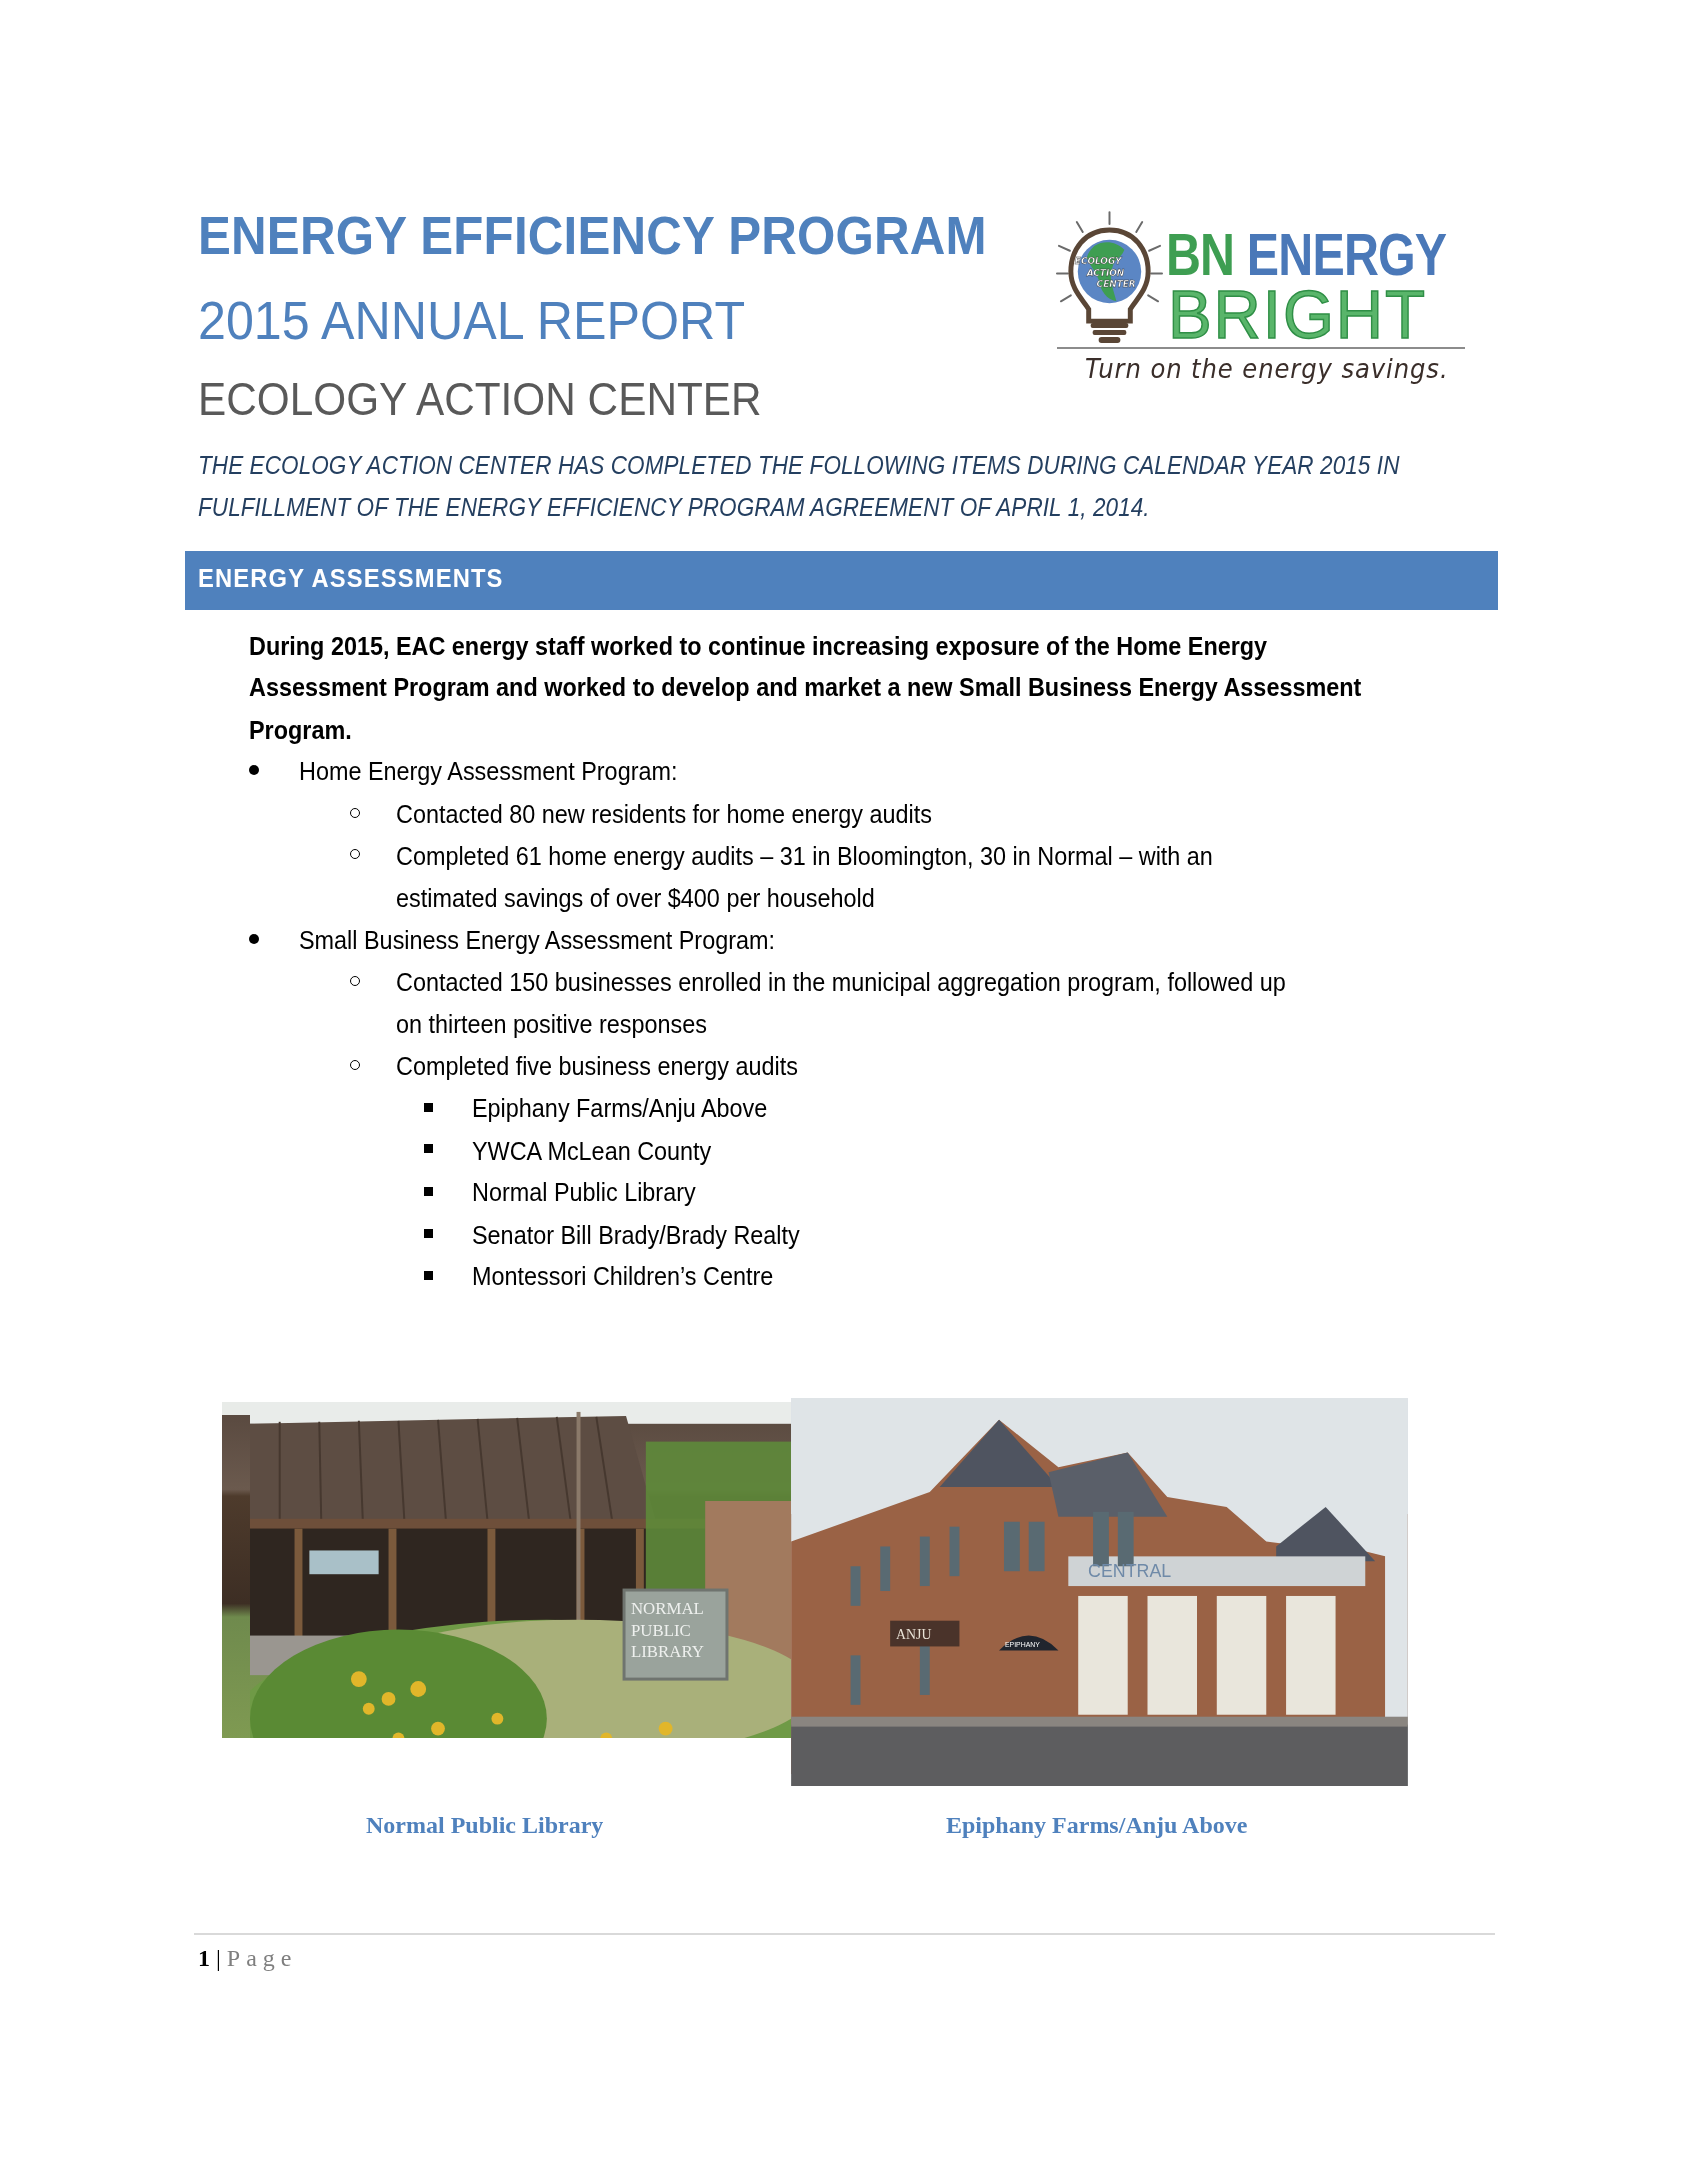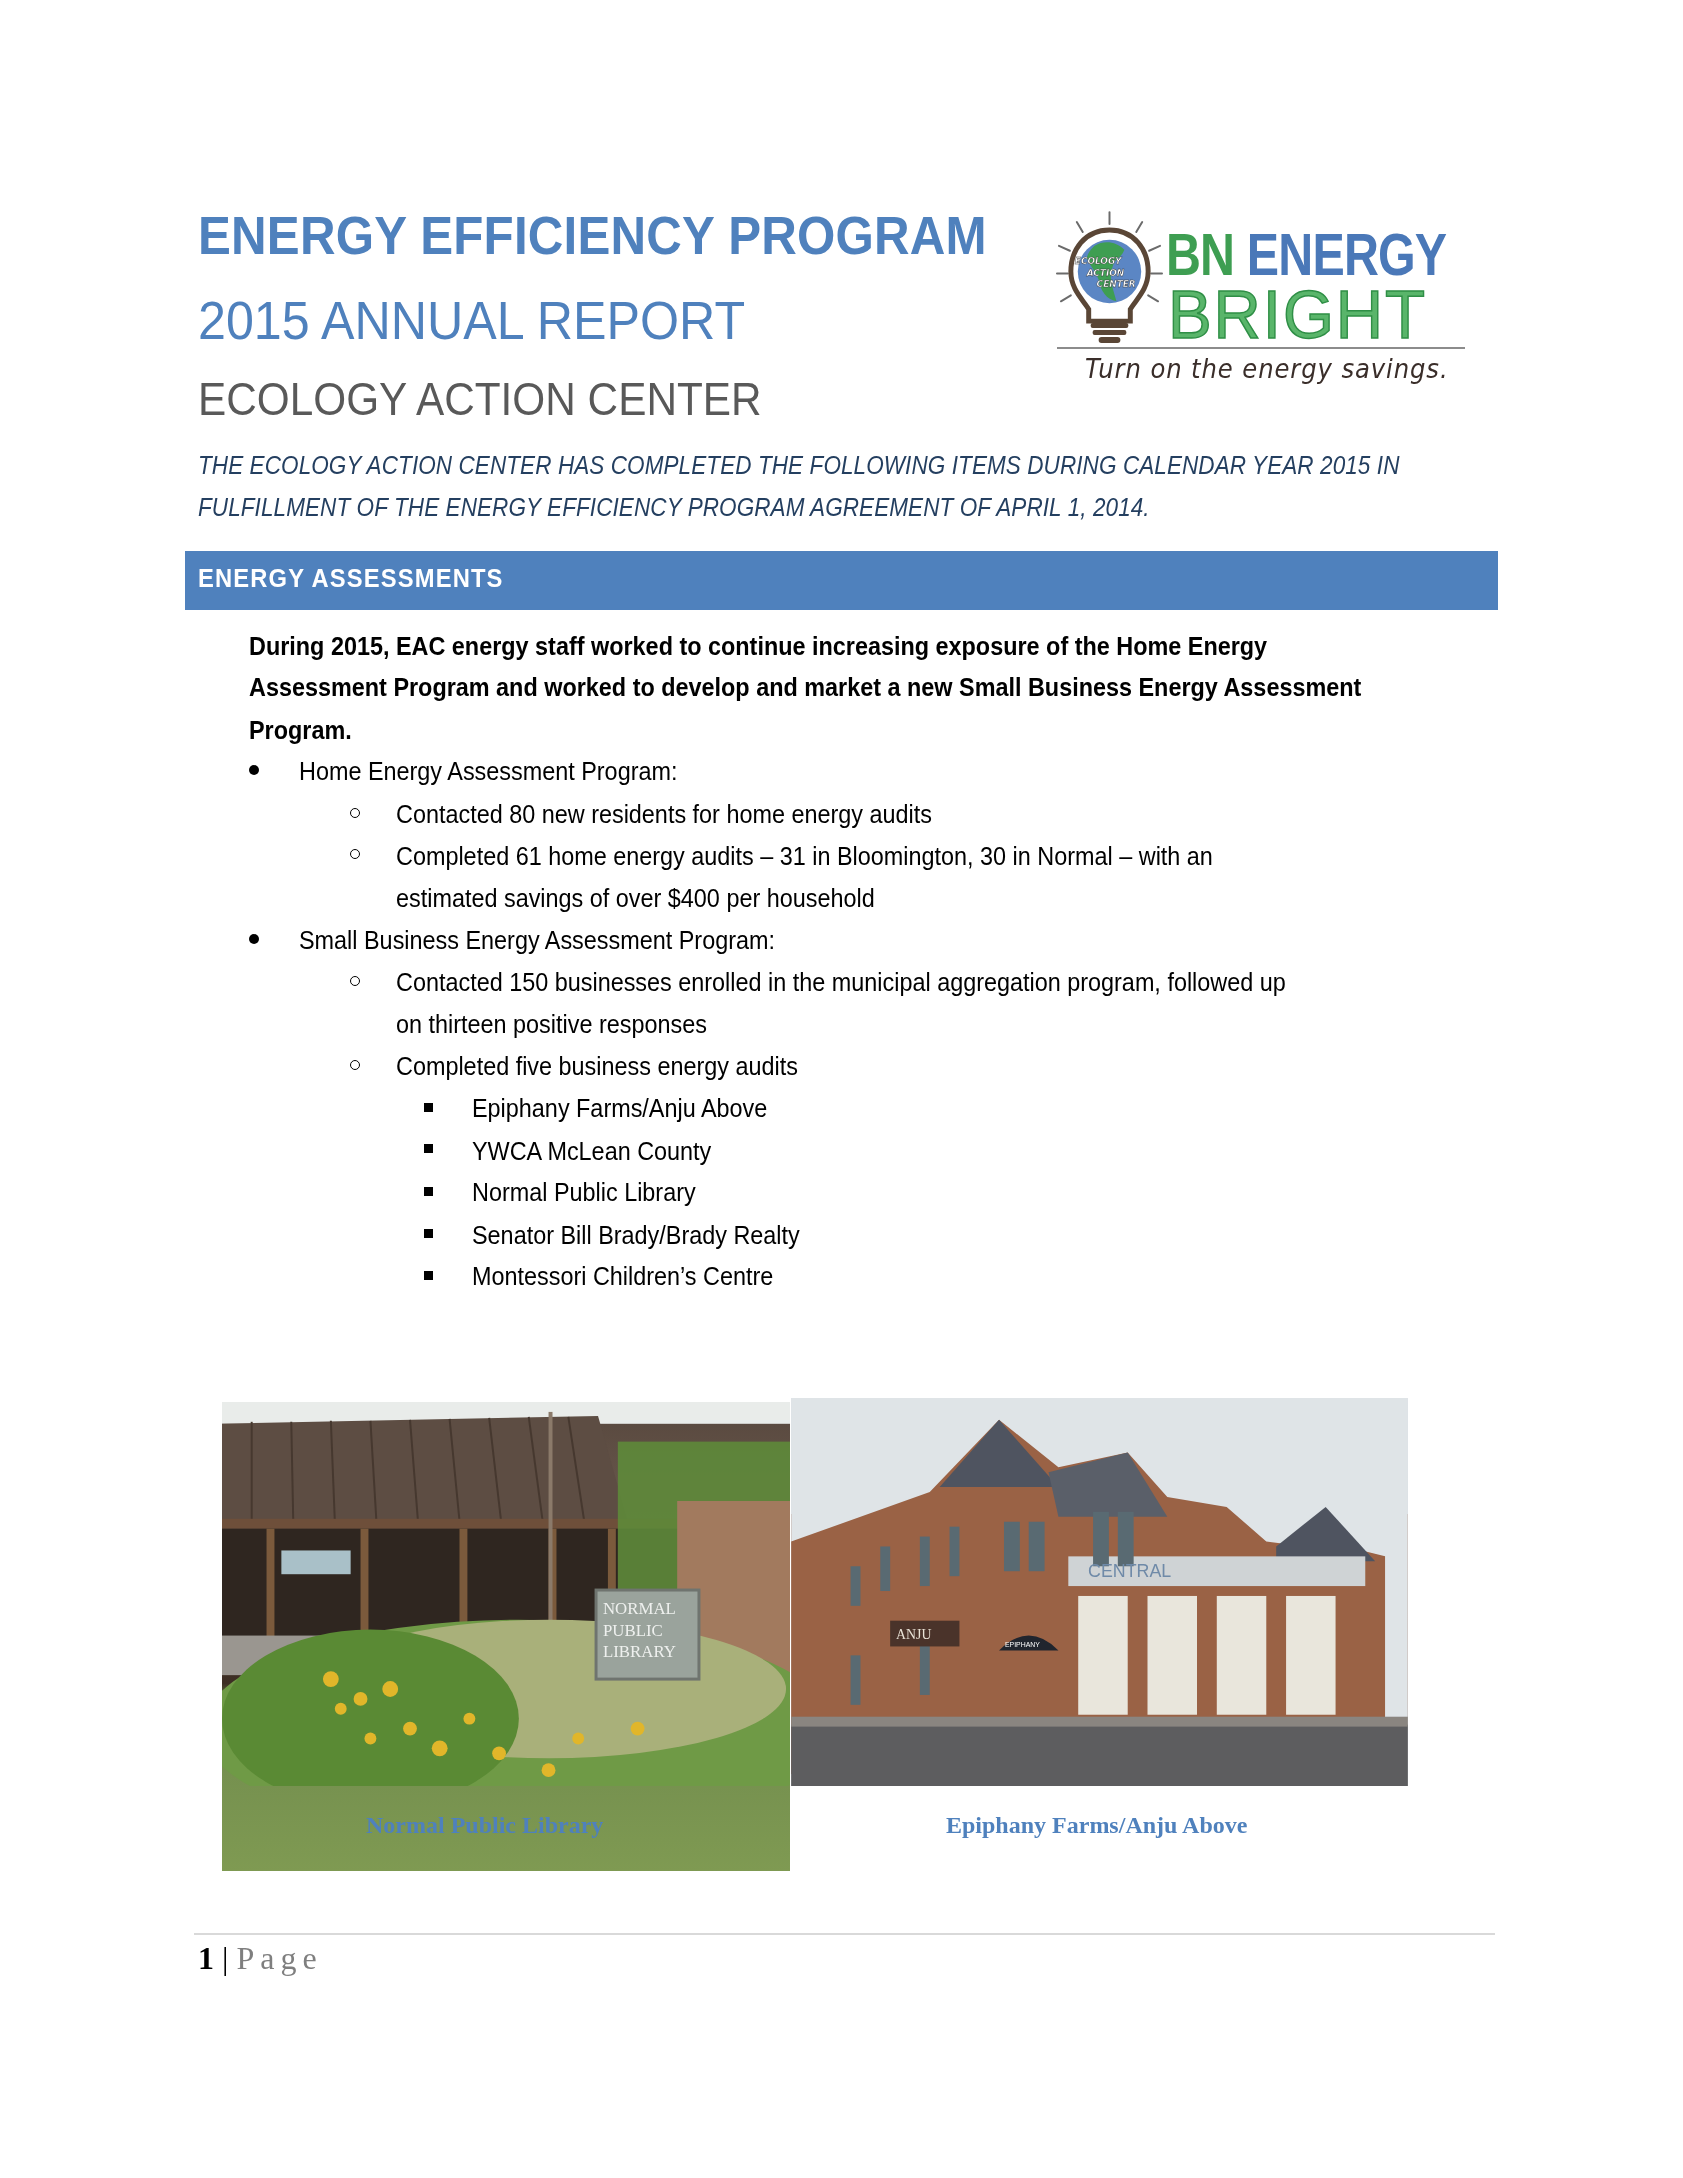--- a/index.html
+++ b/index.html
@@ -31,29 +31,29 @@
     
     .body-wrap { left: 0; top: 0; width: 1683px; }
     .line { position: absolute; font-size: 26px; line-height: 32px; white-space: nowrap; transform: scaleX(0.9); transform-origin: left top; }
     .bold { font-weight: bold; }
     .dot { width: 10px; height: 10px; border-radius: 50%; background: #000; position: absolute; }
     .ring { width: 10px; height: 10px; border-radius: 50%; border: 1.5px solid #000; position: absolute; box-sizing: border-box; }
     .square { width: 9px; height: 9px; background: #000; position: absolute; }
 
     
     .photo { position: absolute; overflow: hidden; }
-    .photo-library { left: 222px; top: 1402px; width: 568px; height: 469px; background: linear-gradient(#e8ebe8 0%, #e8ebe8 4%, #5a4a40 4%, #6b5a4e 26%, #4e3b2c 28%, #3d2e24 60%, #6f8a4d 64%, #7f9a52 100%); }
+    .photo-library { left: 222px; top: 1402px; width: 568px; height: 336px; background: linear-gradient(#e8ebe8 0%, #e8ebe8 4%, #5a4a40 4%, #6b5a4e 26%, #4e3b2c 28%, #3d2e24 60%, #6f8a4d 64%, #7f9a52 100%); padding-left: 28px; }
     .photo-firehouse { left: 791px; top: 1398px; width: 617px; height: 388px; background: linear-gradient(#dfe4e8 0%, #d7dde2 30%, #9a6448 30%, #8e5a3e 78%, #6f6a68 86%, #575757 100%); }
 
     
     .caption { position: absolute; top: 1812px; font-family: "Liberation Serif", "DejaVu Serif", serif; font-weight: bold; font-size: 24px; color: #4F81BD; white-space: nowrap; }
 
     
     .footer-rule { left: 194px; top: 1933px; width: 1301px; height: 2px; background: #d9d9d9; }
-    .footer { left: 198px; top: 1940px; font-family: "Liberation Serif", "DejaVu Serif", serif; font-size: 32px; line-height: 36px; white-space: nowrap; }
+    .footer { left: 198px; top: 1940px; font-family: "Liberation Serif", "DejaVu Serif", serif; font-size: 24px; line-height: 36px; white-space: nowrap; }
     .footer .num { color: #000; font-weight: bold; }
     .footer .sep { color: #000; }
     .footer .pg { color: #7f7f7f; letter-spacing: 6px; }
   </style>
 </head>
 <body>
 
 <div class="abs title1">ENERGY EFFICIENCY PROGRAM</div>
 <div class="abs title2">2015 ANNUAL REPORT</div>
 <div class="abs title3">ECOLOGY ACTION CENTER</div>

